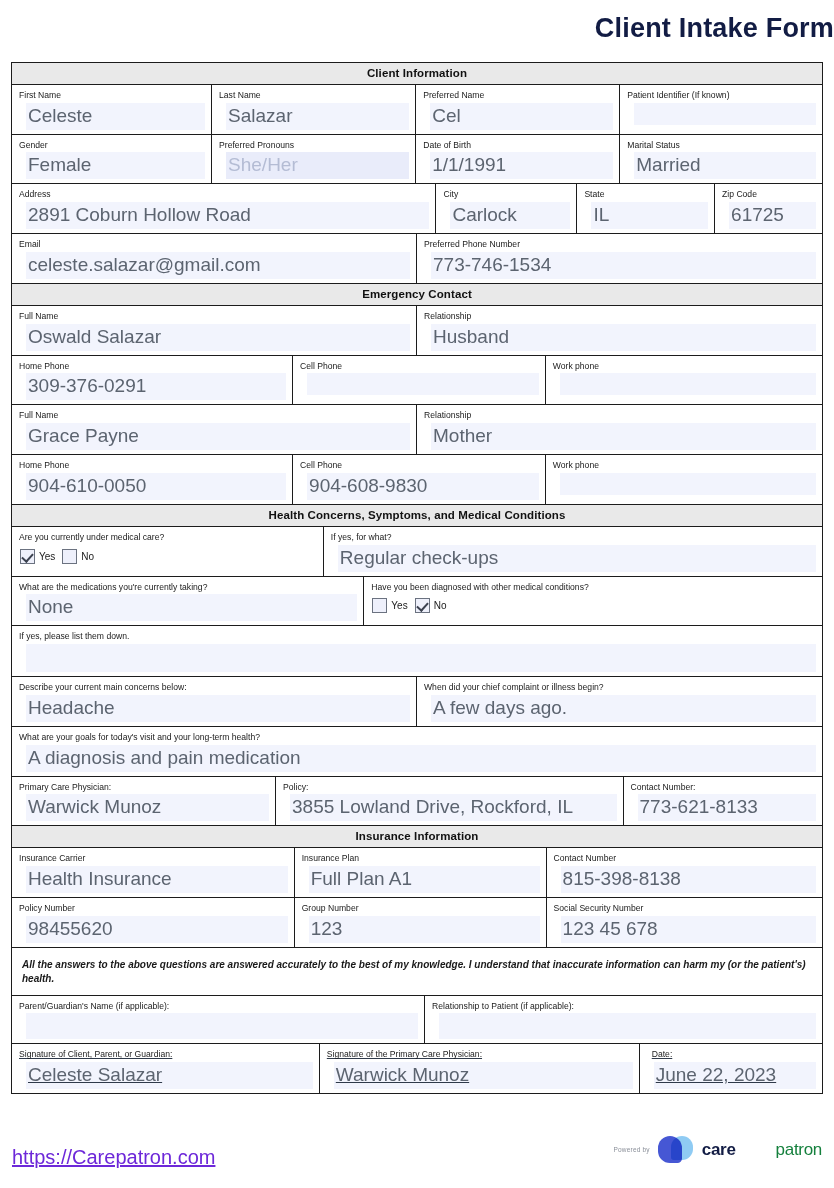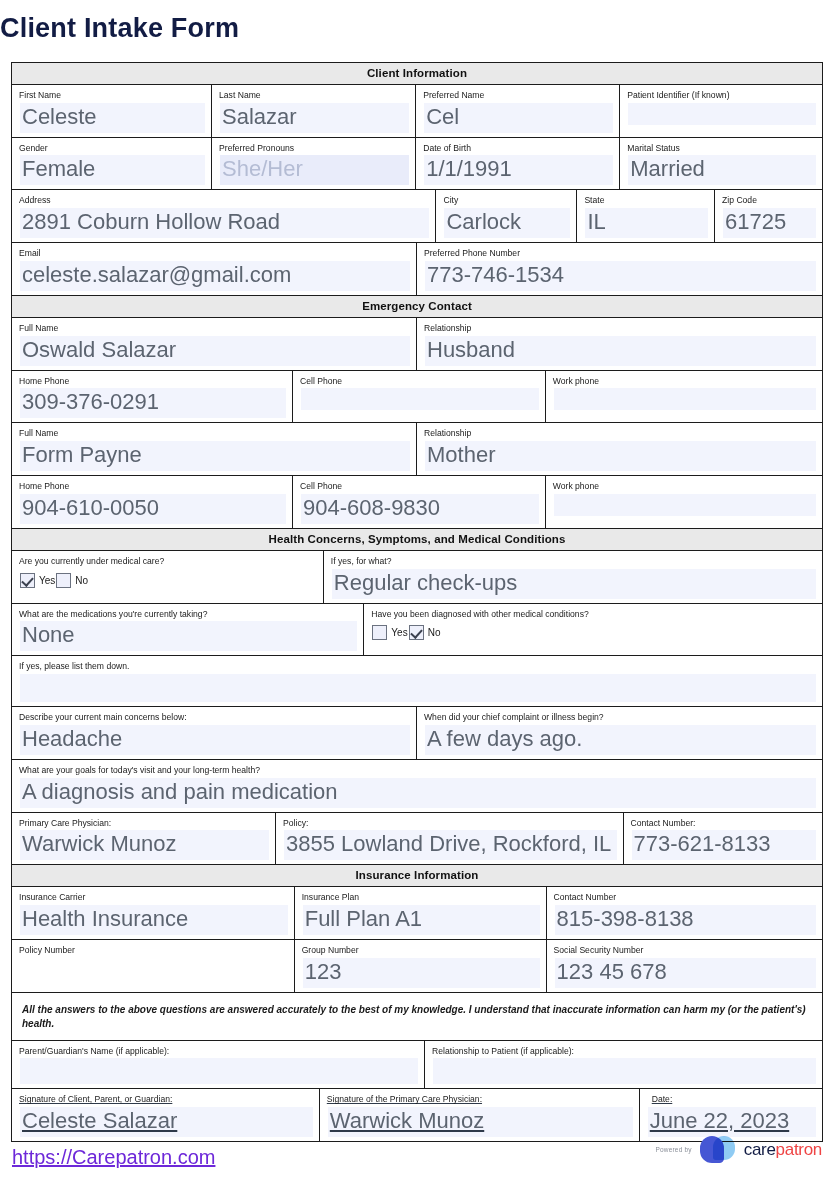--- a/index.html
+++ b/index.html
@@ -10,21 +10,21 @@
   body {
     width: 834px; height: 1188px;
     font-family: "Liberation Sans", sans-serif;
     color: #2f3a4a;
     position: relative;
     overflow: hidden;
   }
   .page { width: 834px; height: 1188px; position: relative; }
 
   .title {
-    text-align: left;
+    text-align: right;
     font-size: 27px;
     font-weight: bold;
     color: #121c44;
     letter-spacing: 0.2px;
     padding-top: 13px;
     padding-bottom: 14px;
     line-height: 1.15;
   }
 
   .form {
@@ -67,39 +67,39 @@
   .lbl {
     font-size: 8.6px;
     color: #1a1a1a;
     line-height: 1.25;
     padding: 2px 6px 2px 7px;
     white-space: nowrap;
     overflow: hidden;
   }
 
   .val {
-    font-size: 22px;
+    font-size: 19px;
     color: #5c6470;
     line-height: 1.0;
     background: #f2f4fd;
-    margin: 0 6px 4px 8px;
+    margin: 0 6px 4px 14px;
     padding: 3px 2px 5px 2px;
     min-height: 22px;
     white-space: nowrap;
     overflow: hidden;
   }
   .val.muted { color: #b4bcd4; background: #e9ecfa; }
   .val.empty { color: transparent; }
   .val.tall { min-height: 26px; }
 
   
   .checks {
     display: flex;
     align-items: center;
-    gap: 1px;
+    gap: 7px;
     padding: 4px 6px 6px 8px;
   }
   .chk {
     display: flex;
     align-items: center;
     gap: 4px;
   }
   .box {
     width: 15px; height: 15px;
     border: 1.5px solid #6b7280;
@@ -172,22 +172,22 @@
     background: #7fc4f2;
     border-radius: 12px 12px 12px 3px;
     mix-blend-mode: multiply;
     opacity: 0.88;
   }
   .logo-text {
     font-size: 17px;
     color: #121c44;
     letter-spacing: -0.3px;
   }
-  .logo-text b { font-weight: normal; text-align: right; }
-  .logo-text span { font-weight: normal; color: #ef4444; }
+  .logo-text b { font-weight: bold; text-align: right; }
+  .logo-text span { font-weight: normal; color: #15803d; margin-left: 40px; }
 </style>
 </head>
 <body>
 
 <div class="page">
 
   <div class="title">Client Intake Form</div>
 
   <div class="form">
 
@@ -285,21 +285,21 @@
       </div>
       <div class="cell" style="width:34.1%">
         <div class="lbl">Work phone</div>
         <div class="val empty"></div>
       </div>
     </div>
 
     <div class="row">
       <div class="cell" style="width:50.0%">
         <div class="lbl">Full Name</div>
-        <div class="val">Form Payne</div>
+        <div class="val">Grace Payne</div>
       </div>
       <div class="cell" style="width:50.0%">
         <div class="lbl">Relationship</div>
         <div class="val">Mother</div>
       </div>
     </div>
 
     <div class="row">
       <div class="cell" style="width:34.7%">
         <div class="lbl">Home Phone</div>
@@ -410,20 +410,21 @@
       </div>
       <div class="cell" style="width:34.0%">
         <div class="lbl">Contact Number</div>
         <div class="val">815-398-8138</div>
       </div>
     </div>
 
     <div class="row">
       <div class="cell" style="width:34.9%">
         <div class="lbl">Policy Number</div>
+        <div class="val">98455620</div>
       </div>
       <div class="cell" style="width:31.1%">
         <div class="lbl">Group Number</div>
         <div class="val">123</div>
       </div>
       <div class="cell" style="width:34.0%">
         <div class="lbl">Social Security Number</div>
         <div class="val">123 45 678</div>
       </div>
     </div>

